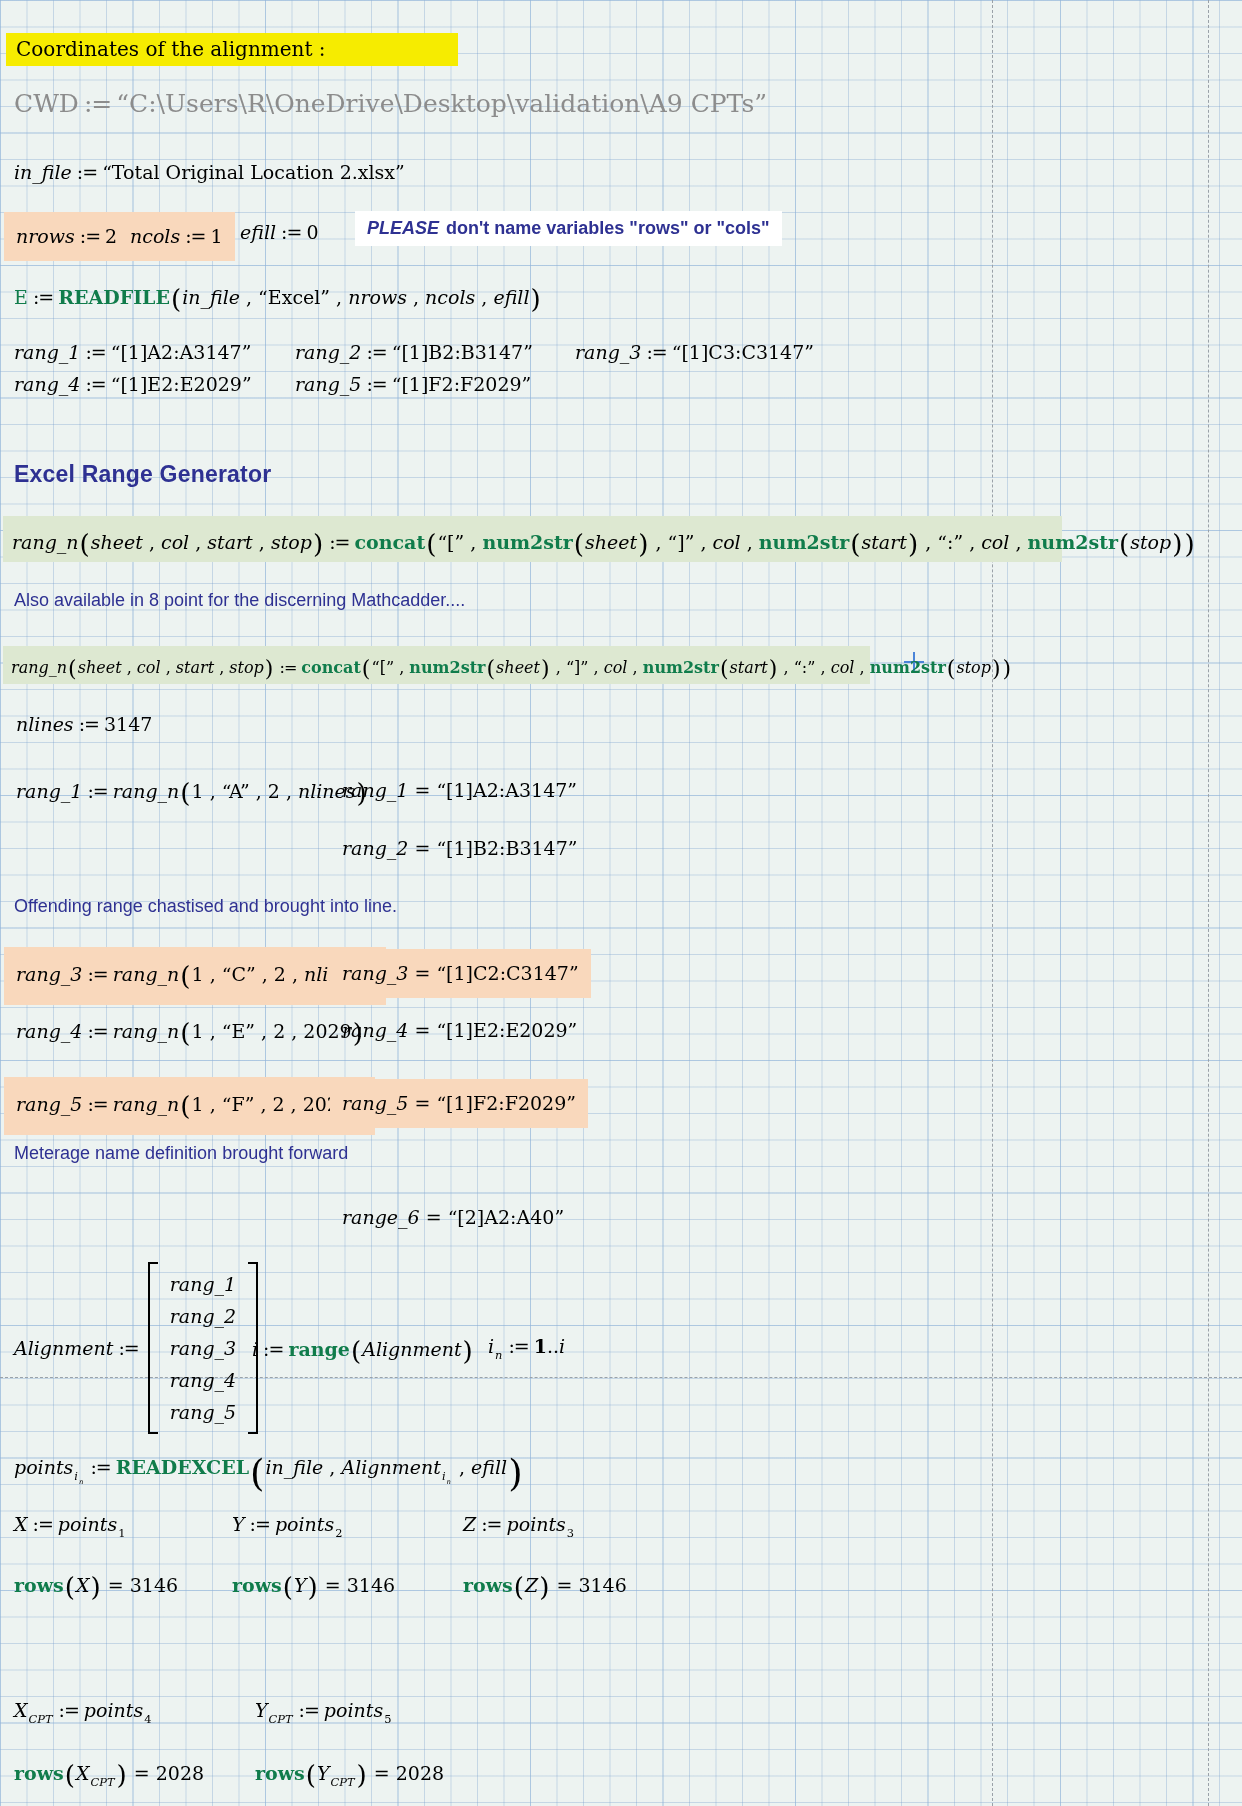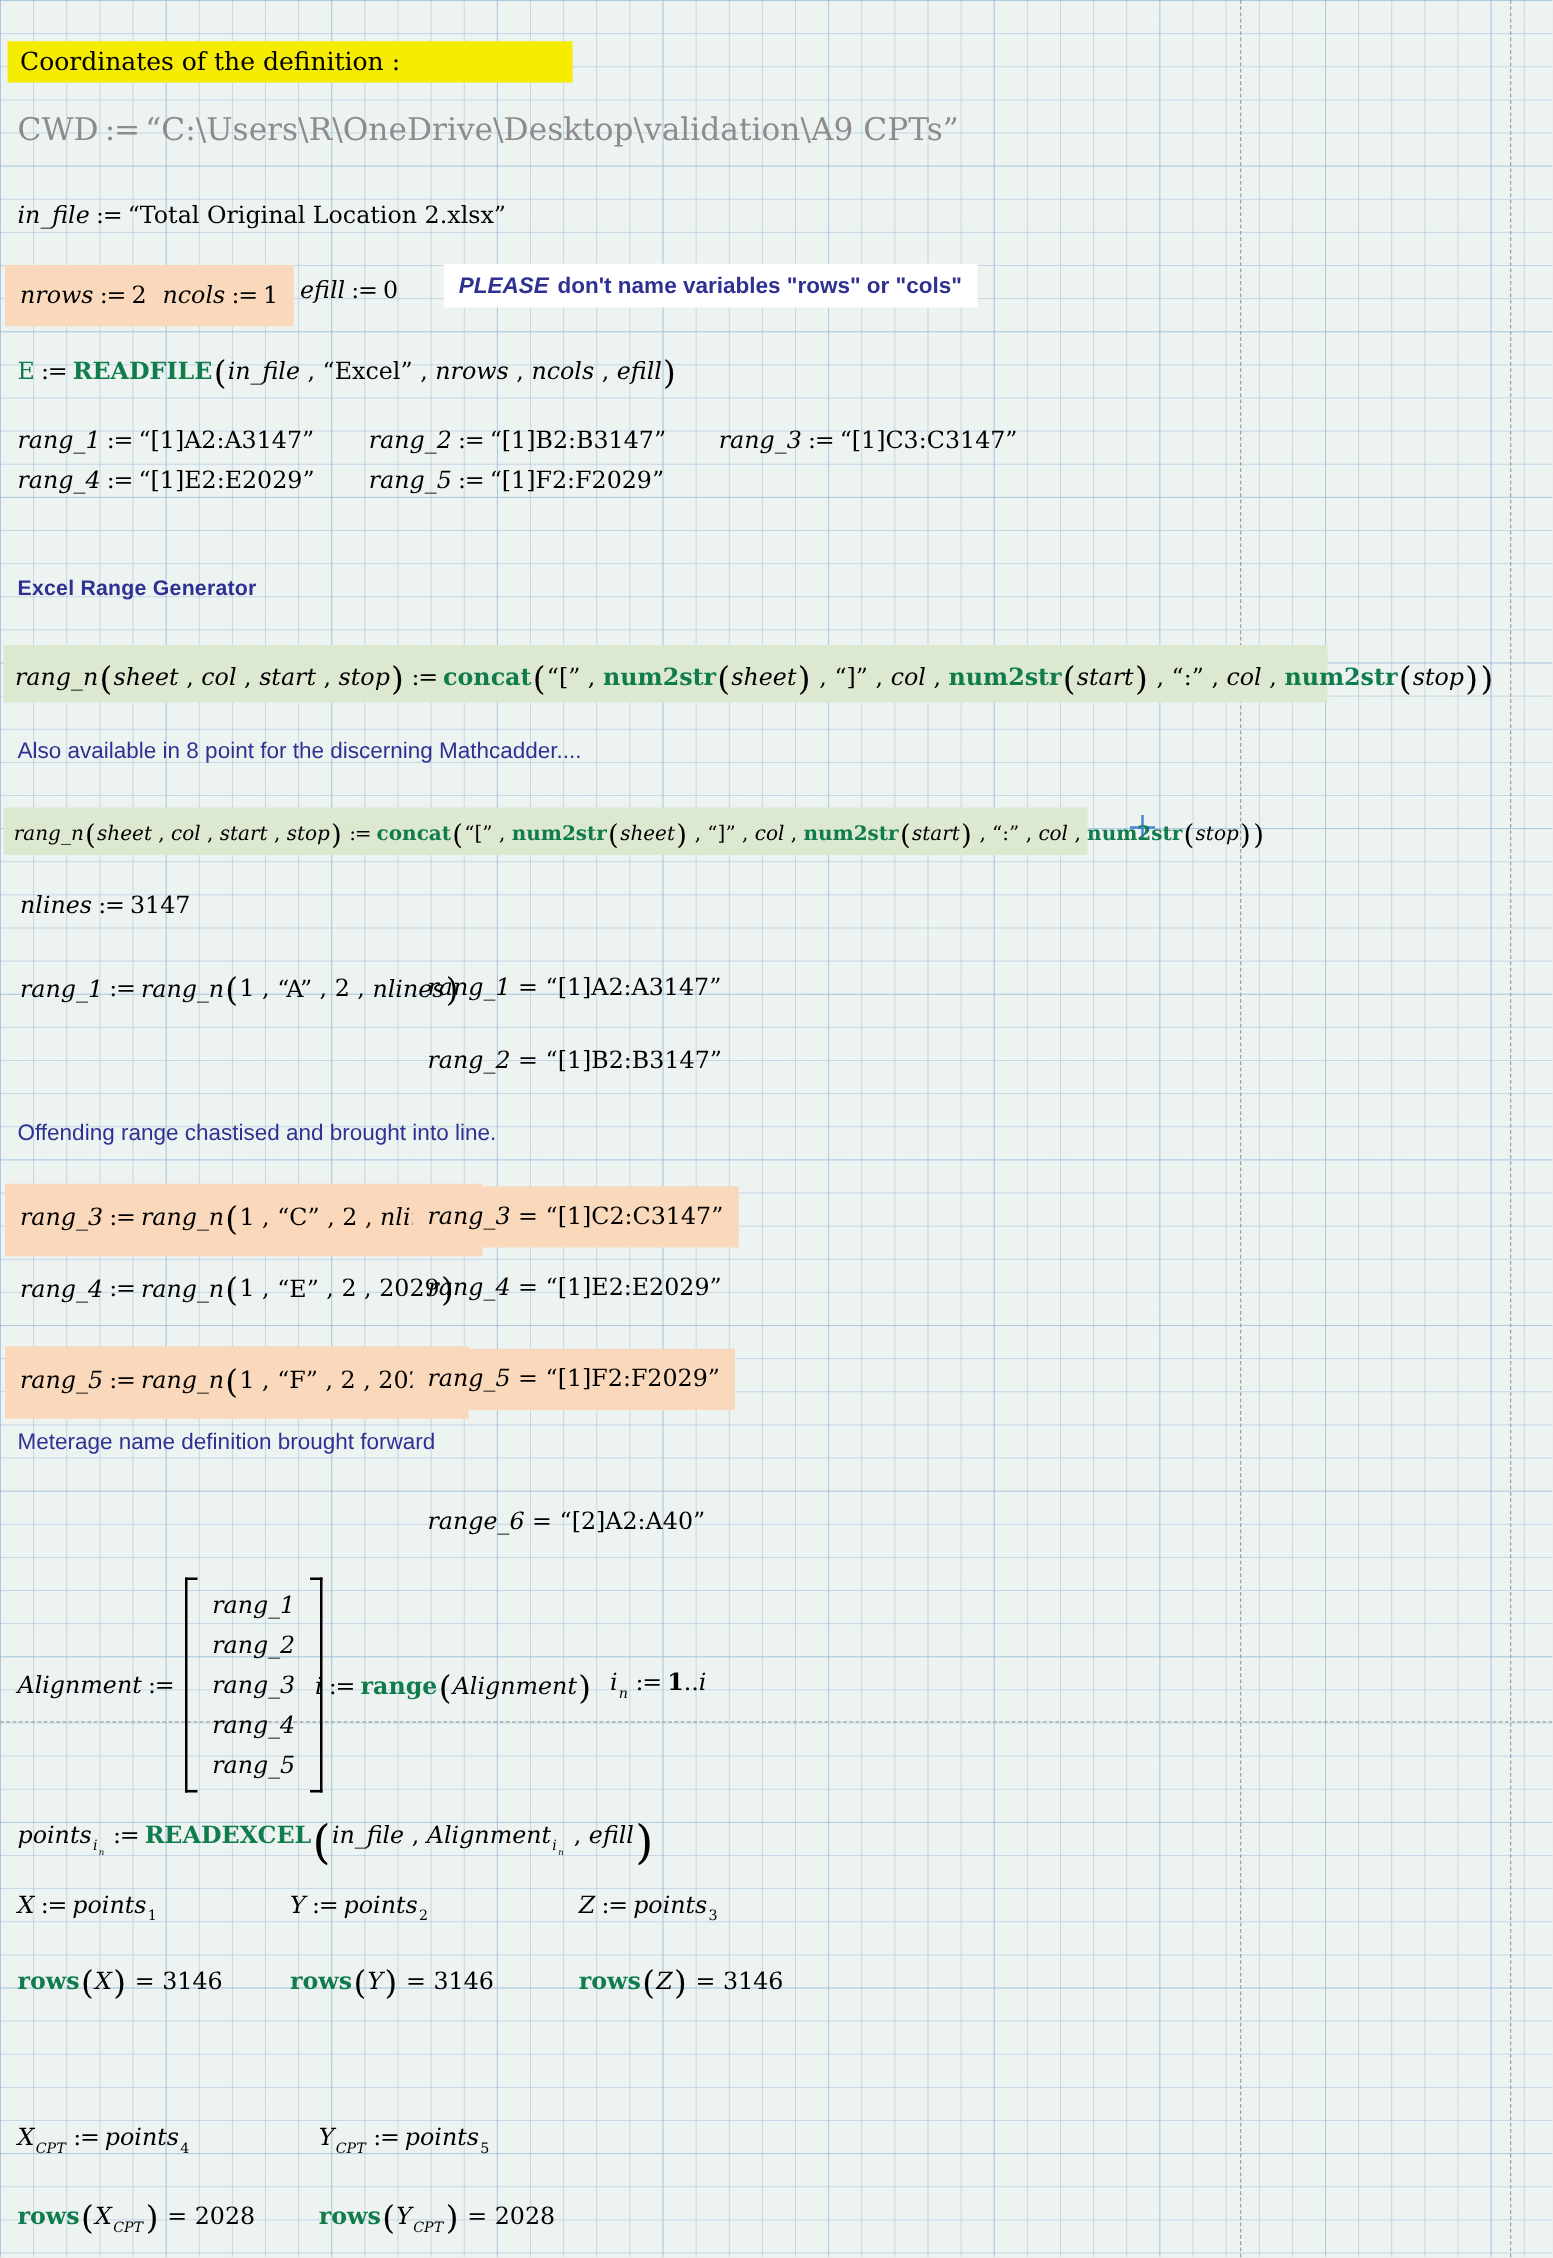--- a/index.html
+++ b/index.html
@@ -29,21 +29,21 @@
   .hl-peach{background:var(--highlight-peach);}
   .gray{color:var(--gray-text); font-size:25px;}
   .smallmath{font-size:16px;}
   .header-band{
     position:absolute; background:var(--highlight-yellow); color:#000;
     font-size:20px; padding:4px 10px 5px; white-space:nowrap; width:432px;
   }
   .comment{position:absolute; font-family:"Liberation Sans",sans-serif;
     color:var(--comment-blue); font-size:18px; white-space:nowrap;}
   .heading{position:absolute; font-family:"Liberation Sans",sans-serif;
-    color:var(--comment-blue); font-size:17px; font-weight:bold; white-space:nowrap; letter-spacing:0.2px;}
+    color:var(--comment-blue); font-size:23px; font-weight:bold; white-space:nowrap; letter-spacing:0.2px;}
   .note{position:absolute; background:#ffffff; font-family:"Liberation Sans",sans-serif;
     font-weight:bold; color:var(--comment-blue); font-size:18px; padding:7px 12px; white-space:nowrap;}
   .note .lead{font-style:italic; margin-right:7px;}
   .band{position:absolute; background:var(--highlight-green);}
   .matrix-wrap{position:absolute; display:flex; align-items:center;}
   .mat{display:flex; align-items:stretch; margin-left:4px;}
   .mbr{width:8px;}
   .mbr.l{border-left:2px solid #000; border-top:2px solid #000; border-bottom:2px solid #000;}
   .mbr.r{border-right:2px solid #000; border-top:2px solid #000; border-bottom:2px solid #000;}
   .mat-cells{padding:6px 12px; display:flex; flex-direction:column;}
@@ -58,21 +58,21 @@
 </head>
 <body>
 
 <div id="canvas">
 
   <div class="vdash" style="left:992px"></div>
   <div class="vdash" style="left:1208px"></div>
   <div class="hdash" style="top:1377px"></div>
   <div class="cross" style="left:904px; top:652px"></div>
 
-  <div class="header-band" style="left:6px; top:33px">Coordinates of the definition :</div>
+  <div class="header-band" style="left:6px; top:33px">Coordinates of the alignment :</div>
 
   <div class="math gray" style="left:14px; top:88px"><span class="m-p">CWD</span><span class="m-a">:=</span><span class="m-s">“C:\Users\R\OneDrive\Desktop\validation\A9 CPTs”</span></div>
 
   <div class="math" style="left:14px; top:160px"><span class="m-v">in_file</span><span class="m-a">:=</span><span class="m-s">“Total Original Location 2.xlsx”</span></div>
 
   <div class="math box hl-peach" style="left:4px; top:212px"><span class="m-v">nrows</span><span class="m-a">:=</span><span class="m-p">2</span></div>
   <div class="math box hl-peach" style="left:118px; top:212px"><span class="m-v">ncols</span><span class="m-a">:=</span><span class="m-p">1</span></div>
   <div class="math" style="left:240px; top:220px"><span class="m-v">efill</span><span class="m-a">:=</span><span class="m-p">0</span></div>
   <div class="note" style="left:355px; top:211px"><span class="lead">PLEASE</span><span>don't name variables "rows" or "cols"</span></div>
 

